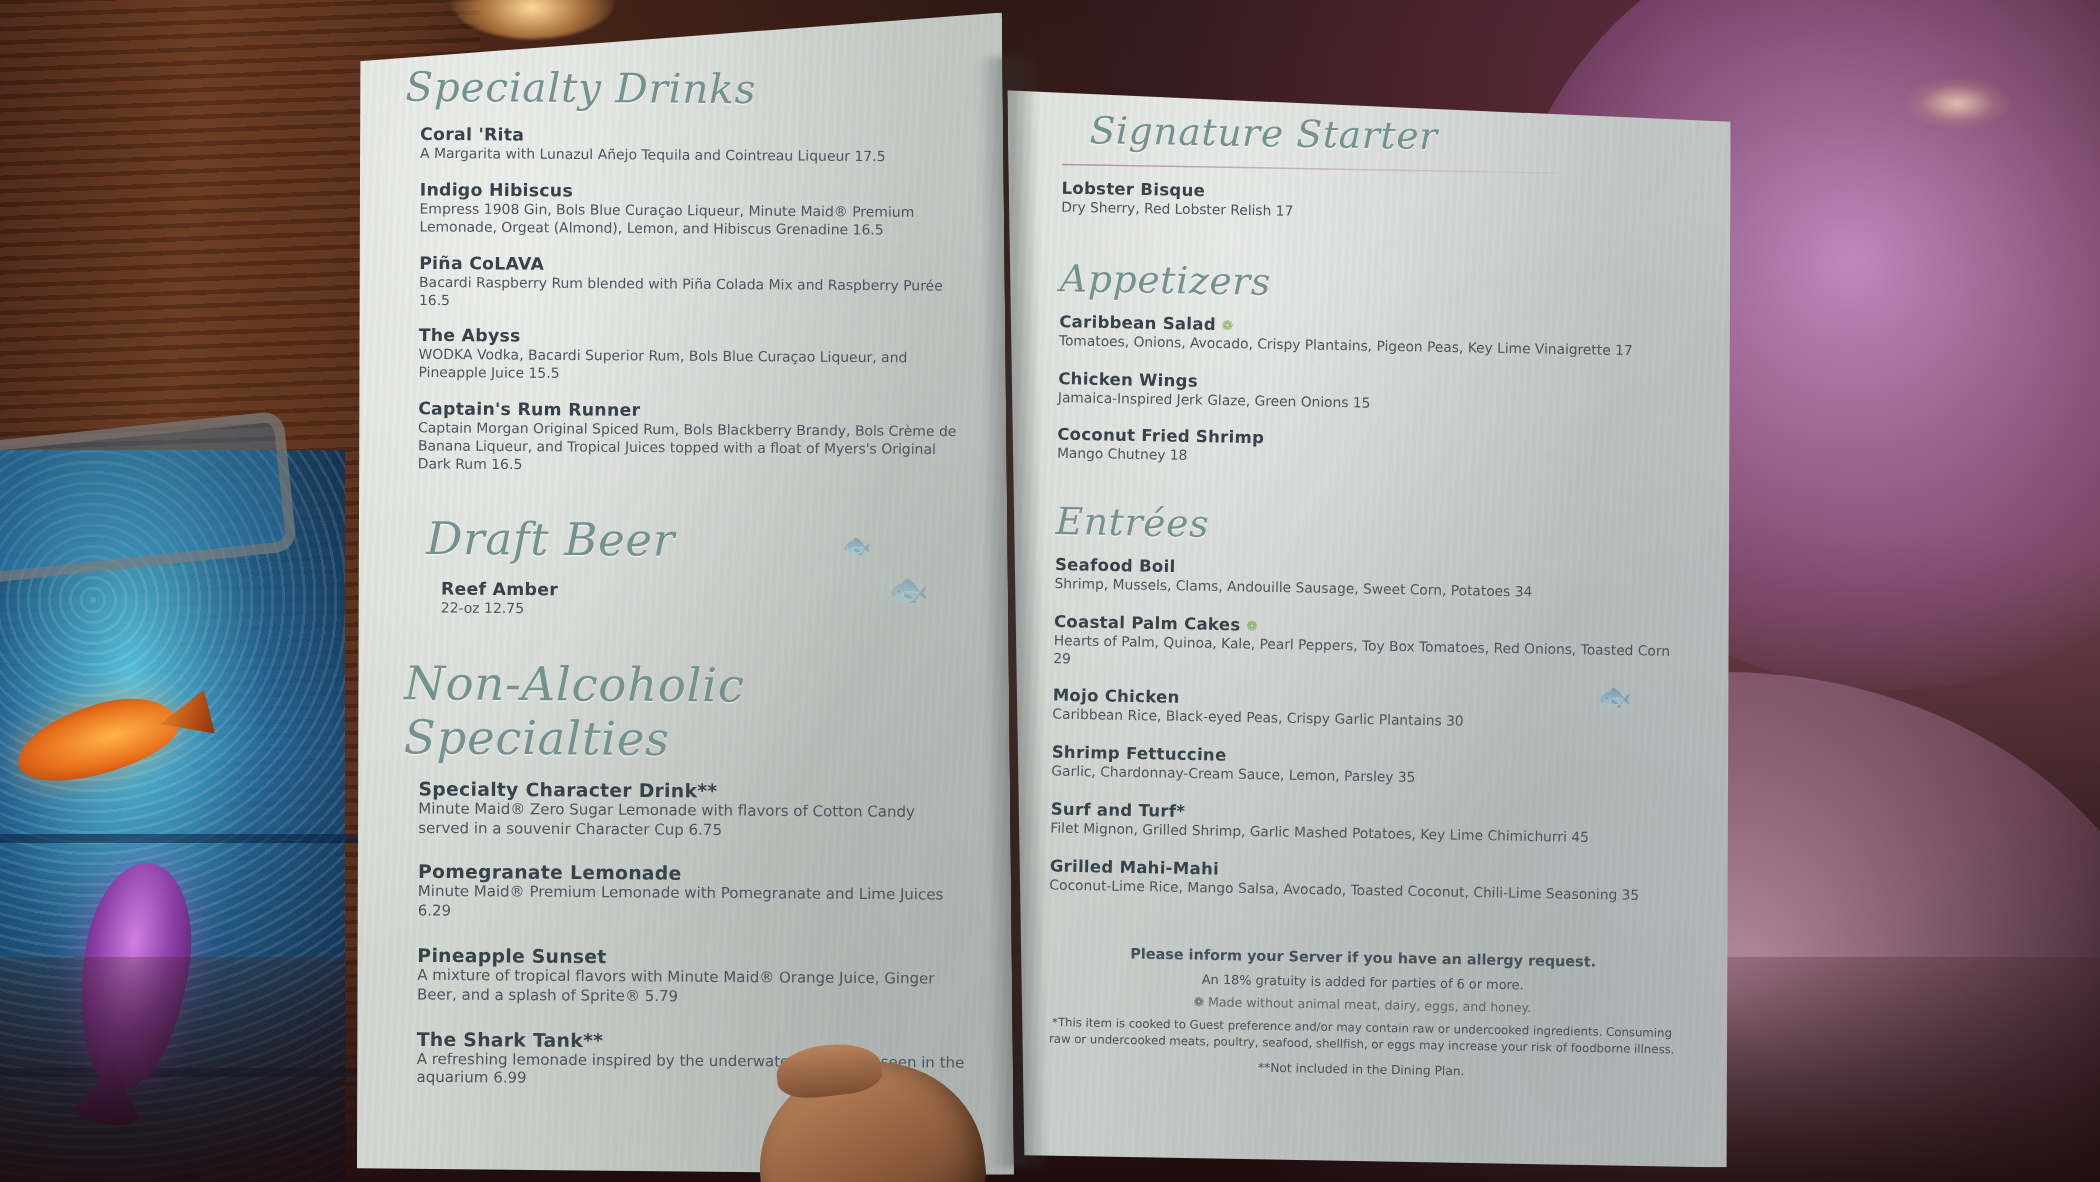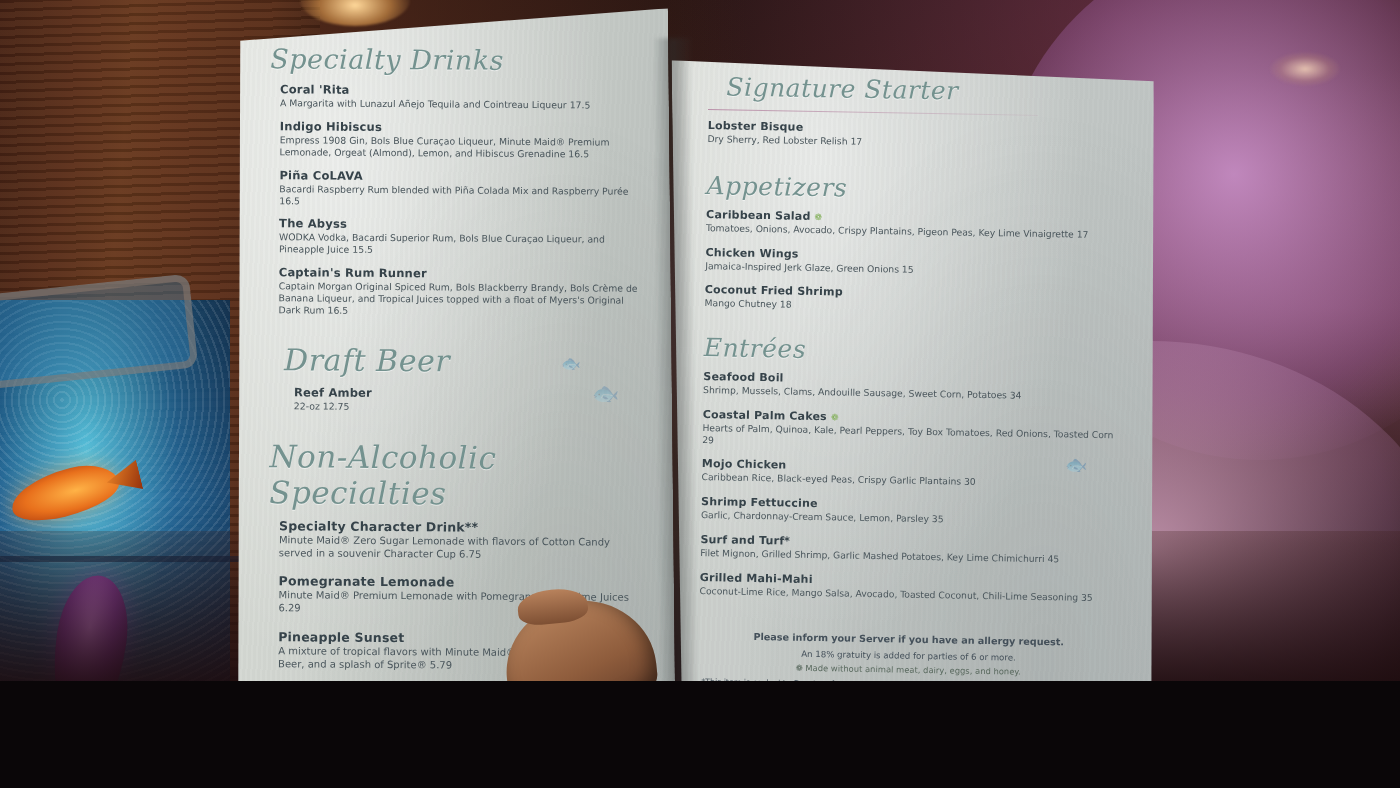--- a/index.html
+++ b/index.html
@@ -9,21 +9,21 @@
   }
   body {
     width: 1400px;
     height: 788px;
     overflow: hidden;
     font-family: "Liberation Sans", sans-serif;
   }
   .scene {
     position: relative;
     width: 1400px;
-    height: 681px;
+    height: 788px;
     overflow: hidden;
     background: #140d10;
   }
   
   .bg-dark {
     position: absolute;
     inset: 0;
     background:
       radial-gradient(circle at 18% 8%, rgba(120,60,30,0.55) 0%, rgba(40,18,12,0.0) 38%),
       radial-gradient(circle at 80% 4%, rgba(160,70,120,0.40) 0%, rgba(30,10,20,0) 35%),

